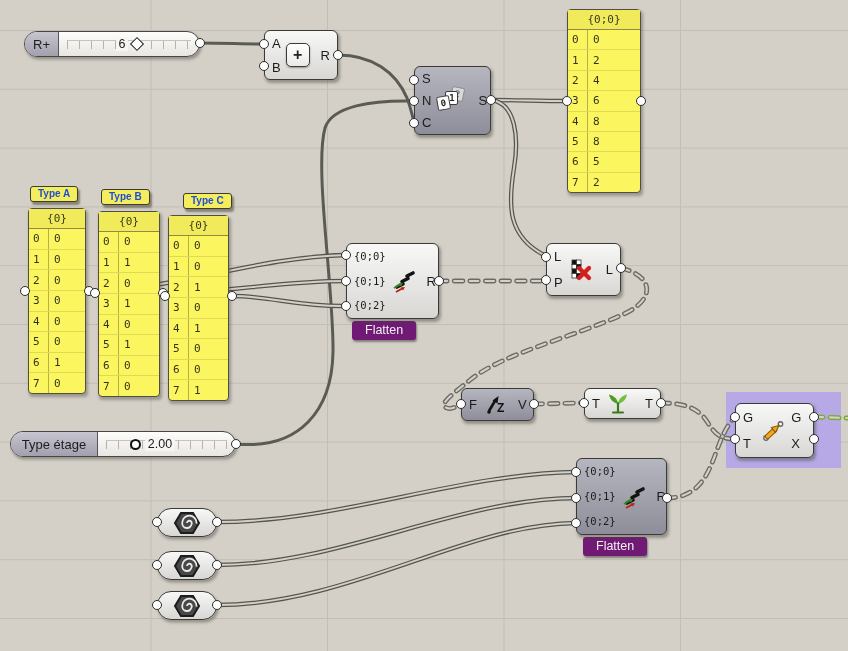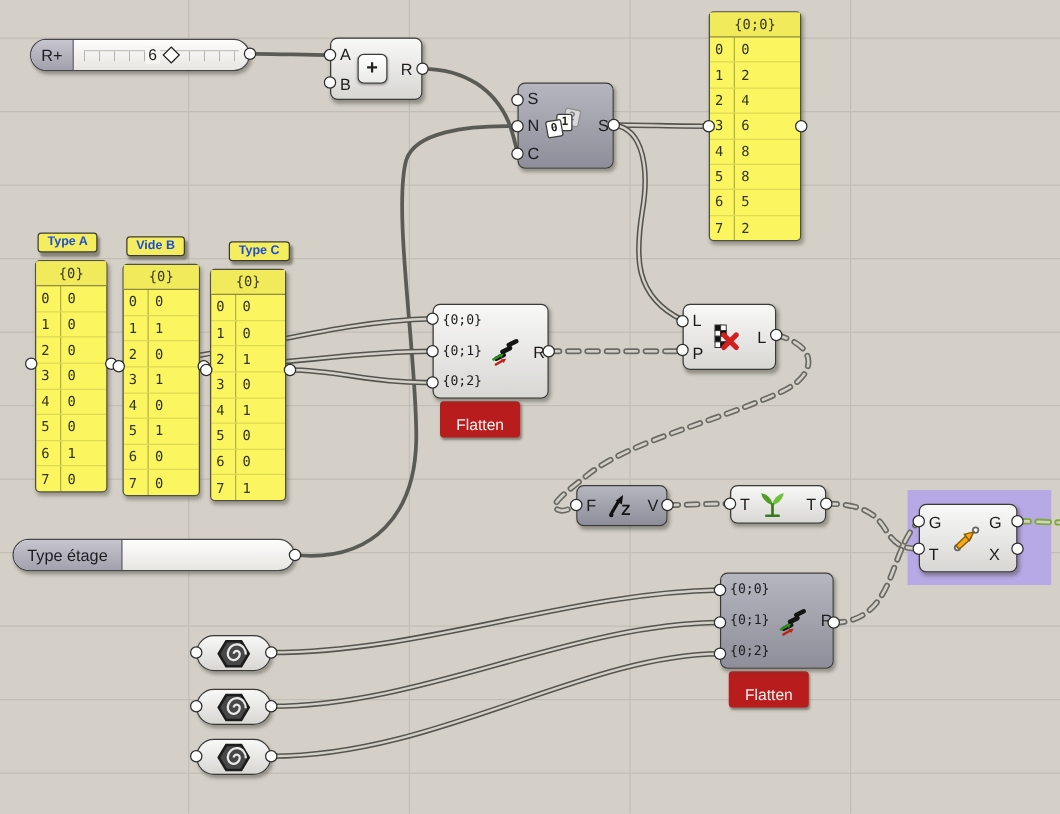--- a/index.html
+++ b/index.html
@@ -37,22 +37,22 @@
   .panel-body{flex:1;display:flex;flex-direction:column;}
   .prow{flex:1;display:flex;align-items:center;font-family:"DejaVu Sans Mono",monospace;
         font-size:11px;color:#33331d;border-top:1px solid rgba(125,120,45,.22);}
   .prow:first-child{border-top:none;}
   .pidx{width:15px;flex:0 0 15px;padding-left:4px;height:100%;display:flex;align-items:center;
         border-right:1px solid rgba(95,92,45,.45);}
   .pval{padding-left:5px;}
   .ptag{position:absolute;z-index:3;background:#f4ed5d;border:1.5px solid #3e3c30;
         border-radius:3px;font-size:10px;font-weight:bold;color:#1d4ed8;
         padding:1px 7px 2px;box-shadow:2px 3px 2px rgba(60,57,40,.5);}
-  .dtag{position:absolute;z-index:2;background:#b91c1c;color:#f2f2f1;border-radius:3px;
-        font-size:12.5px;padding:12px 13px 3px;box-shadow:1px 2px 2px rgba(50,48,40,.5);}
+  .dtag{position:absolute;z-index:2;background:#701a75;color:#f2f2f1;border-radius:3px;
+        font-size:12.5px;padding:2px 13px 3px;box-shadow:1px 2px 2px rgba(50,48,40,.5);}
   
   .slider{position:absolute;z-index:3;height:26px;border:1.6px solid #47464a;border-radius:13px;
           display:flex;overflow:hidden;background:linear-gradient(180deg,#fdfdfc,#e8e6e2);
           box-shadow:1.5px 2.5px 3px rgba(70,68,58,.45);box-sizing:border-box;}
   .slabel{background:linear-gradient(180deg,#c7c5cf,#a2a0ac);border-right:1.4px solid #55545a;
           display:flex;align-items:center;justify-content:center;font-size:13px;color:#1d1d1f;}
   .strack{flex:1;position:relative;display:flex;align-items:center;justify-content:center;gap:4px;}
   .ticks{position:absolute;left:8px;right:8px;top:8px;height:8px;
          background:repeating-linear-gradient(90deg,#b5b2ab 0 1px,transparent 1px 12px);
          border-top:1px solid #c6c3bc;}
@@ -308,21 +308,21 @@
       </div>
       <div class="prow">
         <span class="pidx">7</span>
         <span class="pval">0</span>
       </div>
     </div>
 </div>
 <span class="nub" style="left:25px;top:291px;"></span>
 <span class="nub" style="left:89px;top:291px;"></span>
 
-<div class="ptag" style="left:101px;top:189px;">Vide B</div>
+<div class="ptag" style="left:101px;top:189px;">Type B</div>
 <div class="panel" style="left:98px;top:211px;width:62px;height:186px;">
   <div class="panel-header">{0}</div>
   <div class="panel-body">
       <div class="prow">
         <span class="pidx">0</span>
         <span class="pval">0</span>
       </div>
       <div class="prow">
         <span class="pidx">1</span>
         <span class="pval">1</span>
@@ -450,20 +450,25 @@
     <span class="spacer"></span>
     <span class="plabel">L</span>
   </div>
 </div>
 <span class="nub" style="left:546px;top:257px;"></span>
 <span class="nub" style="left:546px;top:280px;"></span>
 <span class="nub" style="left:621px;top:268px;"></span>
 
 <div class="slider" style="left:10px;top:431px;width:226px;">
   <div class="slabel" style="width:86px;">Type étage</div>
+  <div class="strack">
+    <div class="ticks"></div>
+    <span class="knob-ring" style="margin-left:-28px;"></span>
+    <span class="sval">2.00</span>
+  </div>
 </div>
 <span class="nub" style="left:236px;top:444px;"></span>
 
 <div class="comp dark" style="left:461px;top:388px;width:73px;height:33px;">
   <div class="crow">
     <span class="plabel">F</span>
     <svg class="icon-box" width="26" height="22">
       <circle cx="7" cy="18" r="1.8" fill="#111"></circle>
       <line x1="7" y1="17" x2="13.5" y2="6" stroke="#111" stroke-width="2.6"></line>
       <polygon points="16.5,2 10.5,6.5 15.5,9.5" fill="#111"></polygon>

